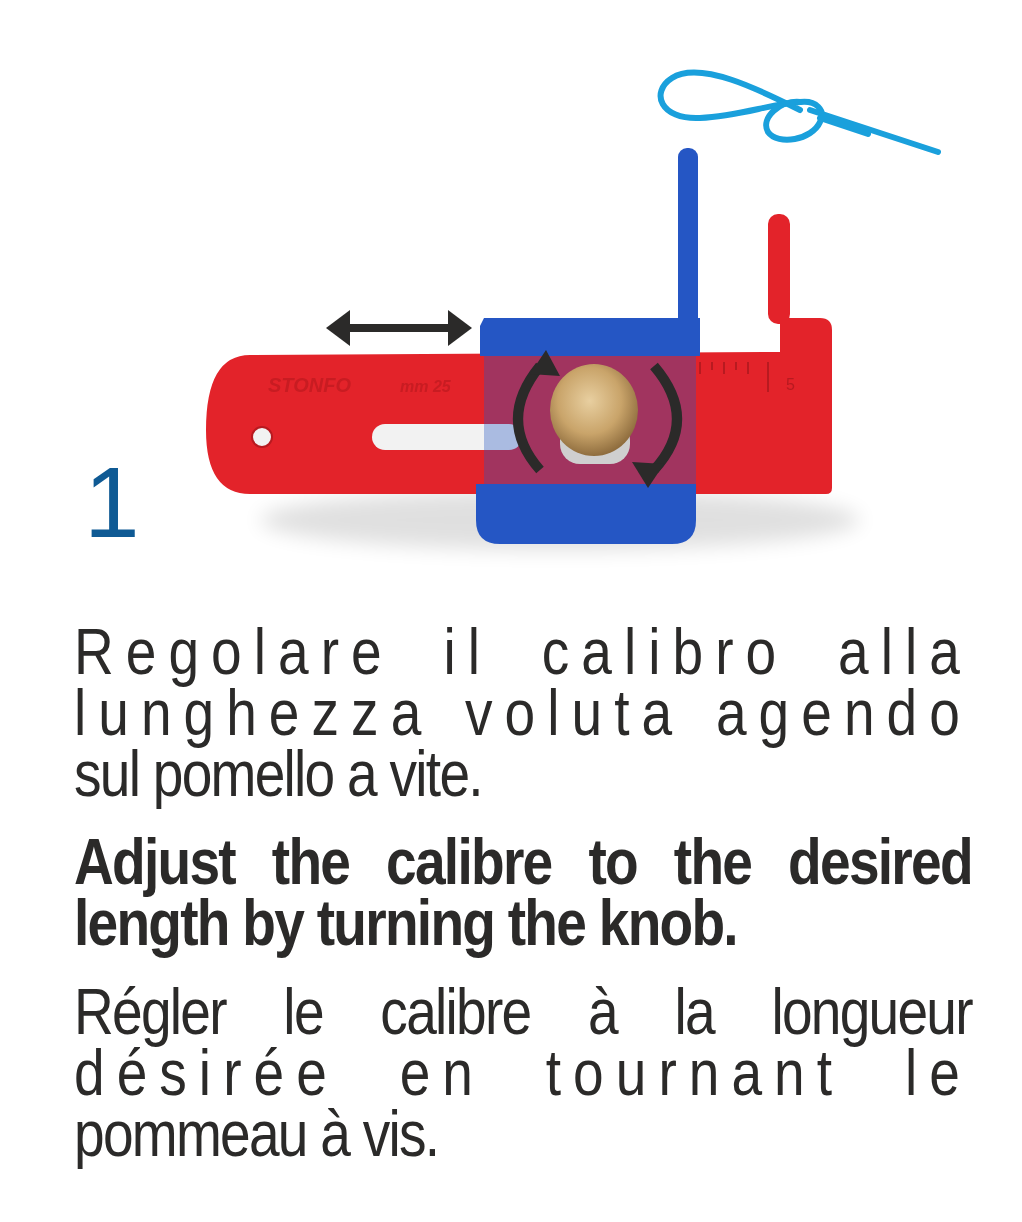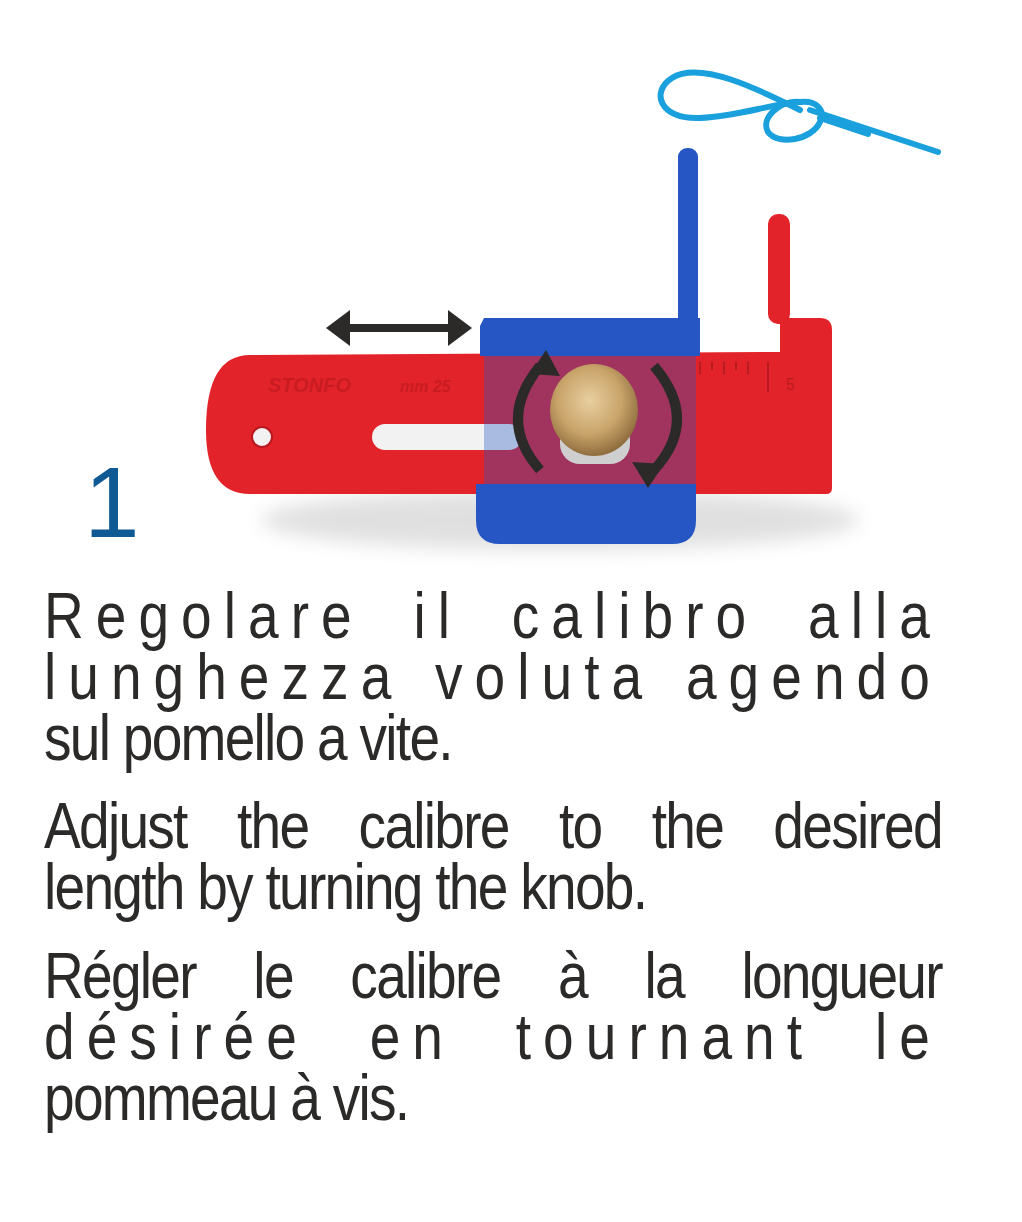--- a/index.html
+++ b/index.html
@@ -1,28 +1,28 @@
 <!DOCTYPE html>
 <html><head>
   <meta charset="utf-8">
   <style>
     html, body { margin: 0; padding: 0; background: #ffffff; }
     body { width: 1022px; height: 1222px; position: relative; overflow: hidden;
            font-family: "Liberation Sans", sans-serif; color: #2b2a29; }
     .illustration { position: absolute; left: 0; top: 0; width: 1022px; height: 580px; }
     .step-number { position: absolute; left: 84px; top: 452px; font-size: 100px; line-height: 1;
                    color: #0f5a94; font-family: "Liberation Sans", sans-serif; }
-    .text-block { position: absolute; left: 44px; width: 898px; }
+    .text-block { position: absolute; left: 74px; width: 898px; margin-top: 36px; }
     .para { font-size: 64px; line-height: 61px; text-align: justify; text-align-last: left;
             letter-spacing: -2px; margin: 0; transform: scaleX(0.86); transform-origin: left top;
             width: 1044px; }
     .para .line { display: block; text-align: justify; text-align-last: justify; white-space: nowrap; }
     .para .line.last { text-align-last: left; }
     .p-it { top: 586px; }
-    .p-en { top: 796px; }
+    .p-en { top: 796px; font-weight: bold; }
     .p-fr { top: 946px; }
     .line-wide { letter-spacing: 14px; }
   </style>
 </head>
 <body>
 
 <svg class="illustration" viewBox="0 0 1022 580" xmlns="http://www.w3.org/2000/svg">
   <defs>
     <radialGradient id="knobGrad" cx="45%" cy="40%" r="60%">
       <stop offset="0%" stop-color="#e8cfa0"></stop>

